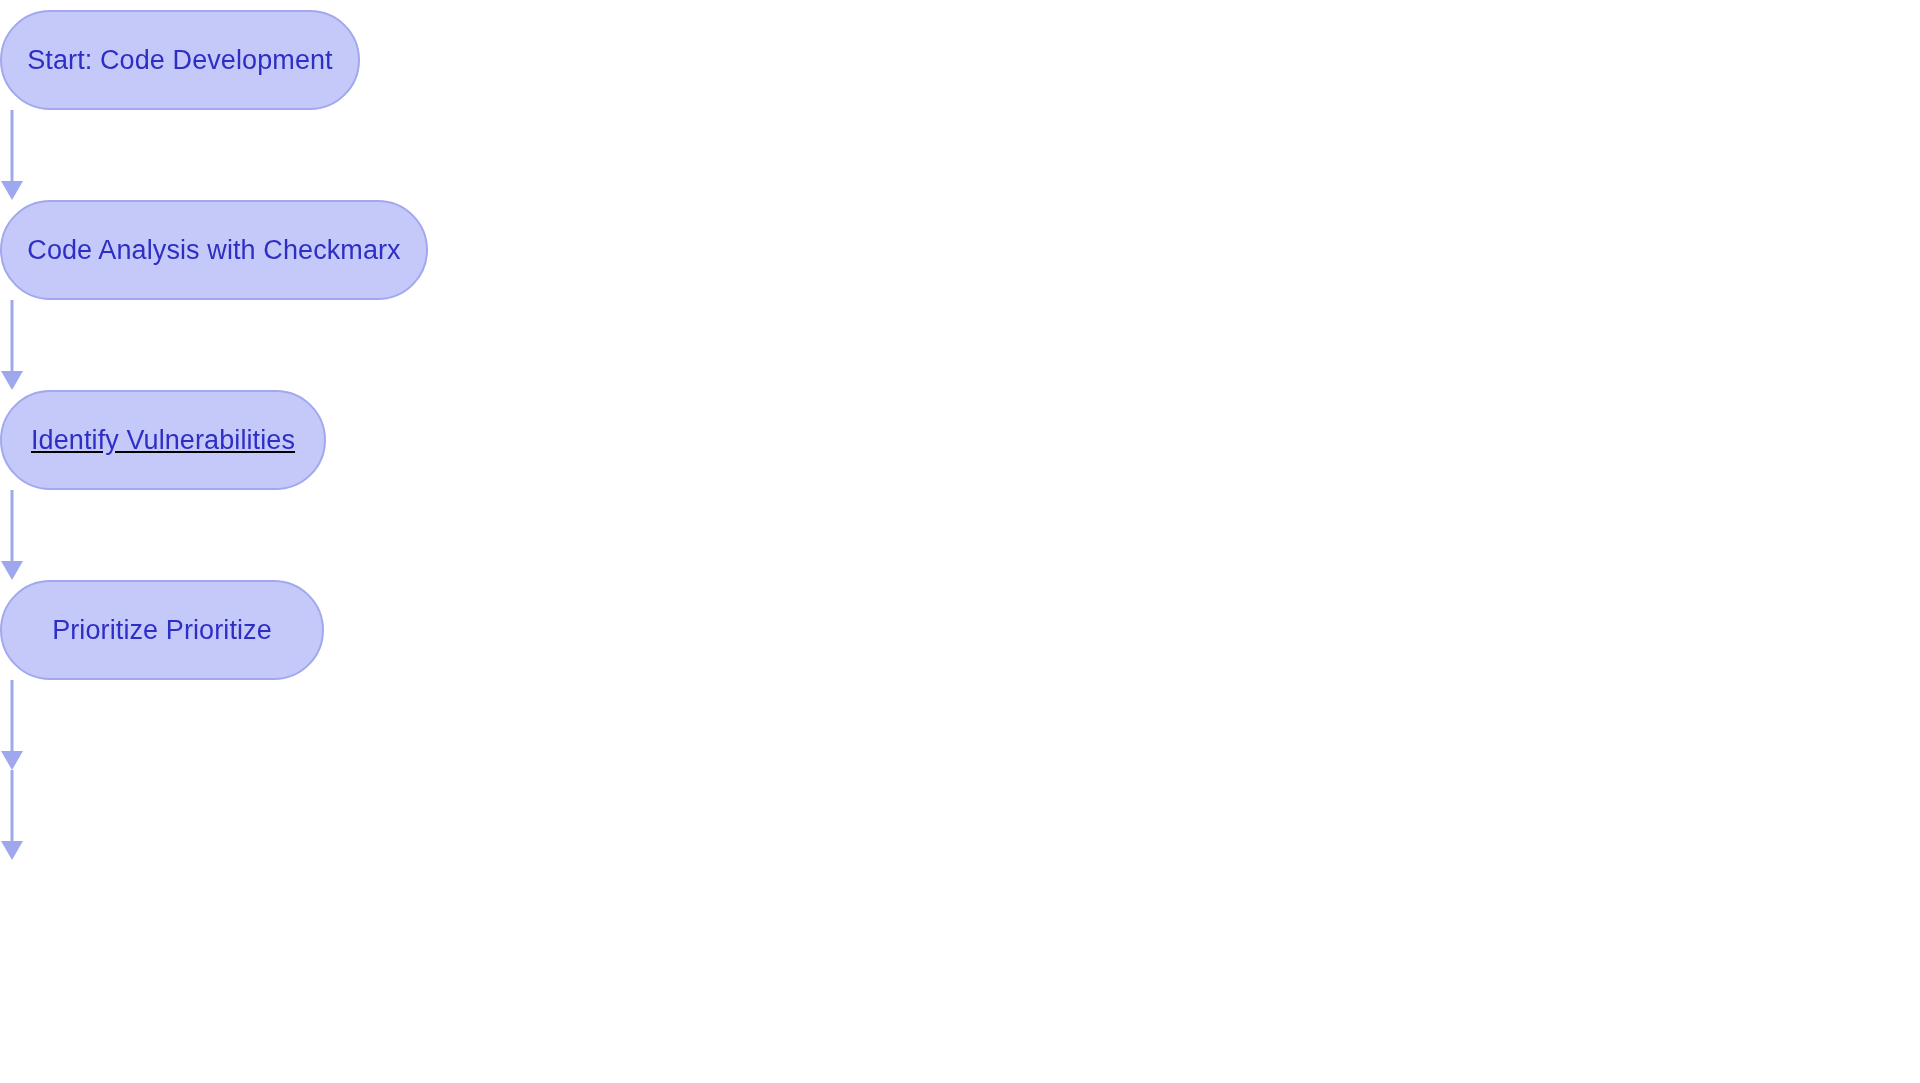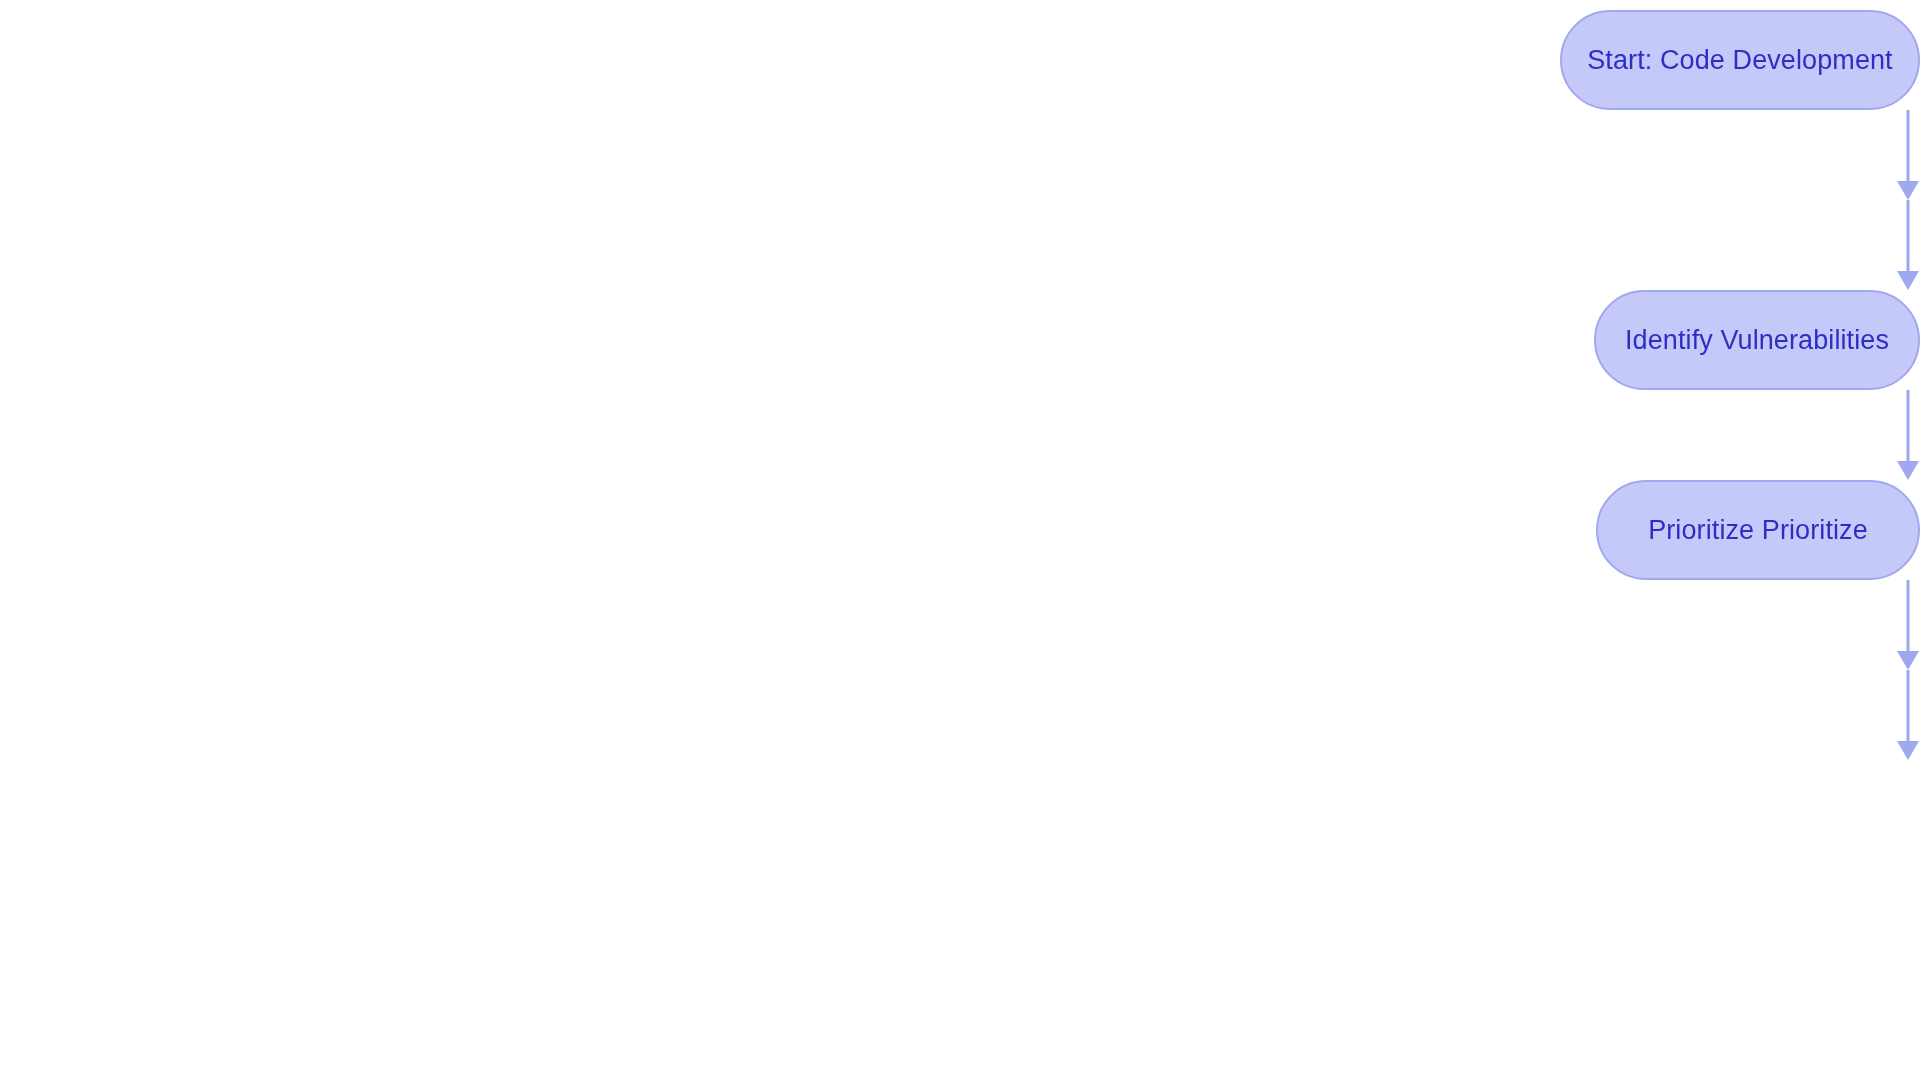--- a/index.html
+++ b/index.html
@@ -22,21 +22,21 @@
   }
 
   .flow-column {
     position: absolute;
     left: 0;
     top: 0;
     width: 1920px;
     height: 1083px;
     display: flex;
     flex-direction: column;
-    align-items: flex-end;
+    align-items: flex-start;
     justify-content: flex-start;
     padding-top: 10px;
     box-sizing: border-box;
   }
 
   .flow-node {
     box-sizing: border-box;
     height: 100px;
     background: #c5c9f9;
     border: 2px solid #a2a8ee;
@@ -80,40 +80,43 @@
     width: 0;
     height: 0;
     border-left: 11px solid transparent;
     border-right: 11px solid transparent;
     border-top: 19px solid #9fa8ee;
   }
 
   
   .w-n0 { width: 360px; }
   .w-n1 { width: 428px; }
-  .w-n2 { width: 326px; }
+  .w-n2 { width: 326px; text-decoration: underline; }
   .w-n3 { width: 324px; }
   .w-n4 { width: 306px; }
   .w-n5 { width: 216px; }
 </style>
 </head>
 <body>
 
 <div id="flowchart-canvas">
   <div class="flow-column">
 
     <div class="flow-node w-n0">
       <span class="flow-node-label">Start: Code Development</span>
     </div>
 
     <div class="flow-connector">
       <span class="conn-line"></span>
       <span class="conn-head"></span>
     </div>
 
+    <div class="flow-node w-n1">
+      <span class="flow-node-label">Code Analysis with Checkmarx</span>
+    </div>
 
     <div class="flow-connector">
       <span class="conn-line"></span>
       <span class="conn-head"></span>
     </div>
 
     <div class="flow-node w-n2">
       <span class="flow-node-label">Identify Vulnerabilities</span>
     </div>
 

